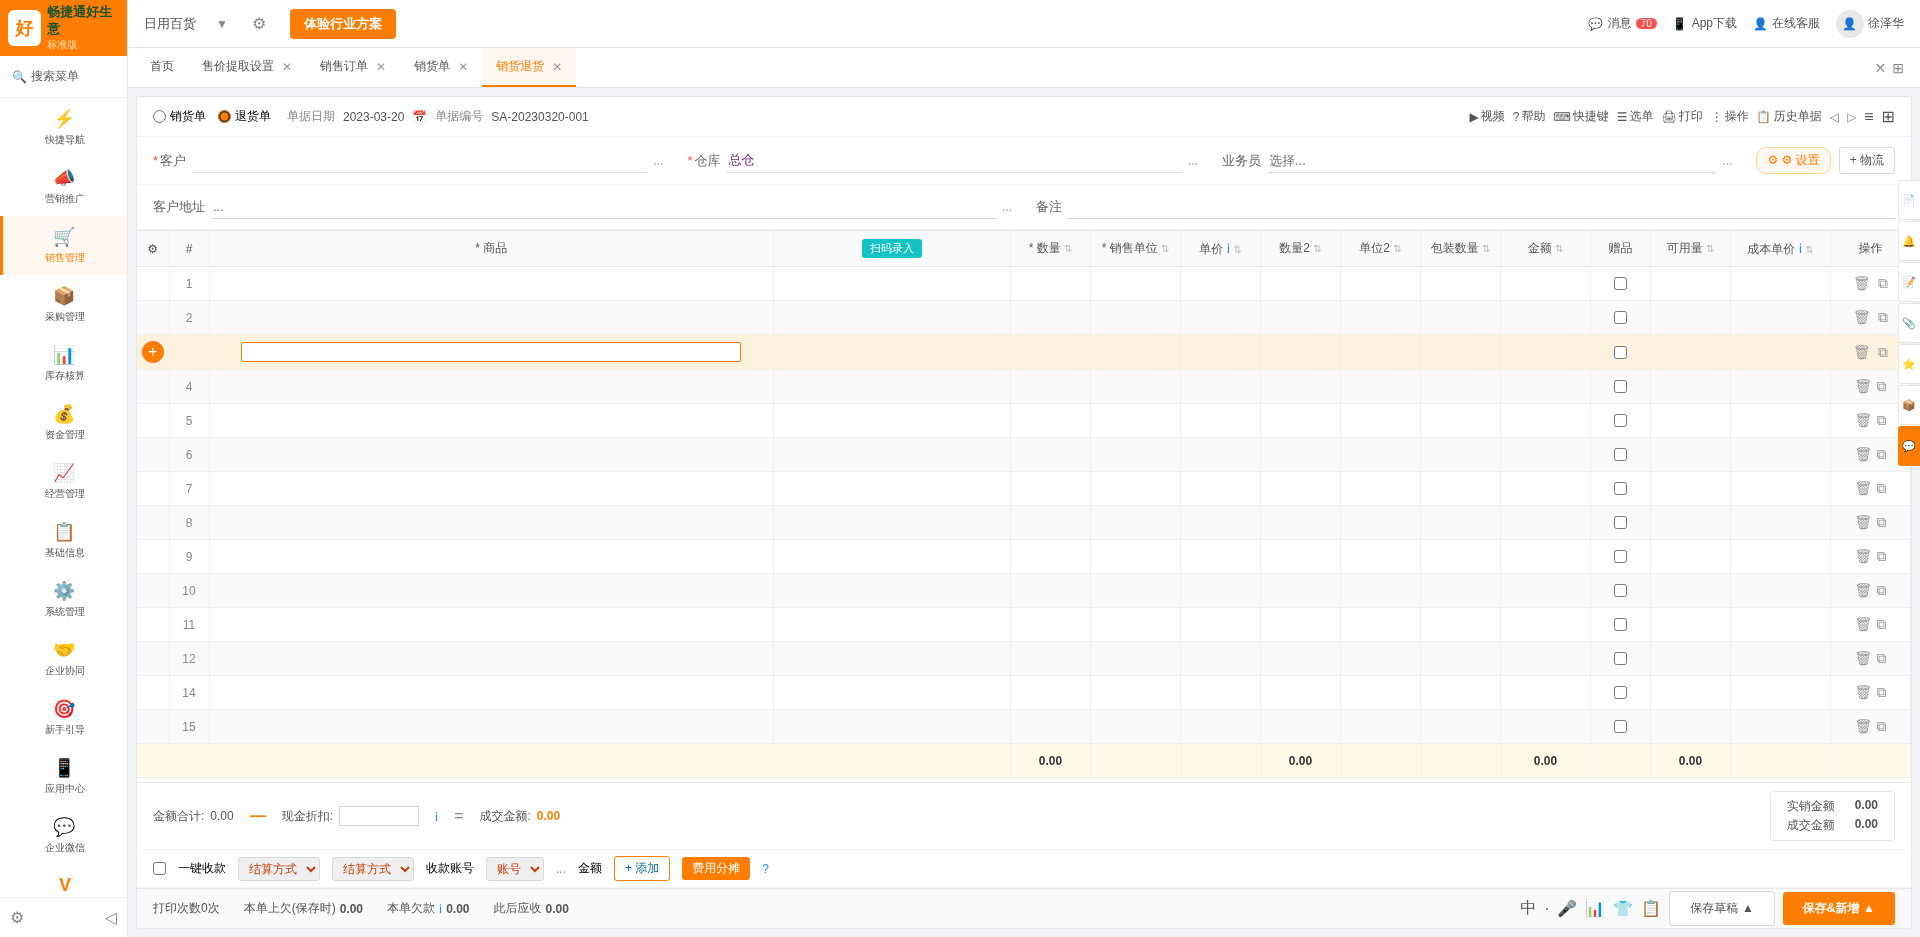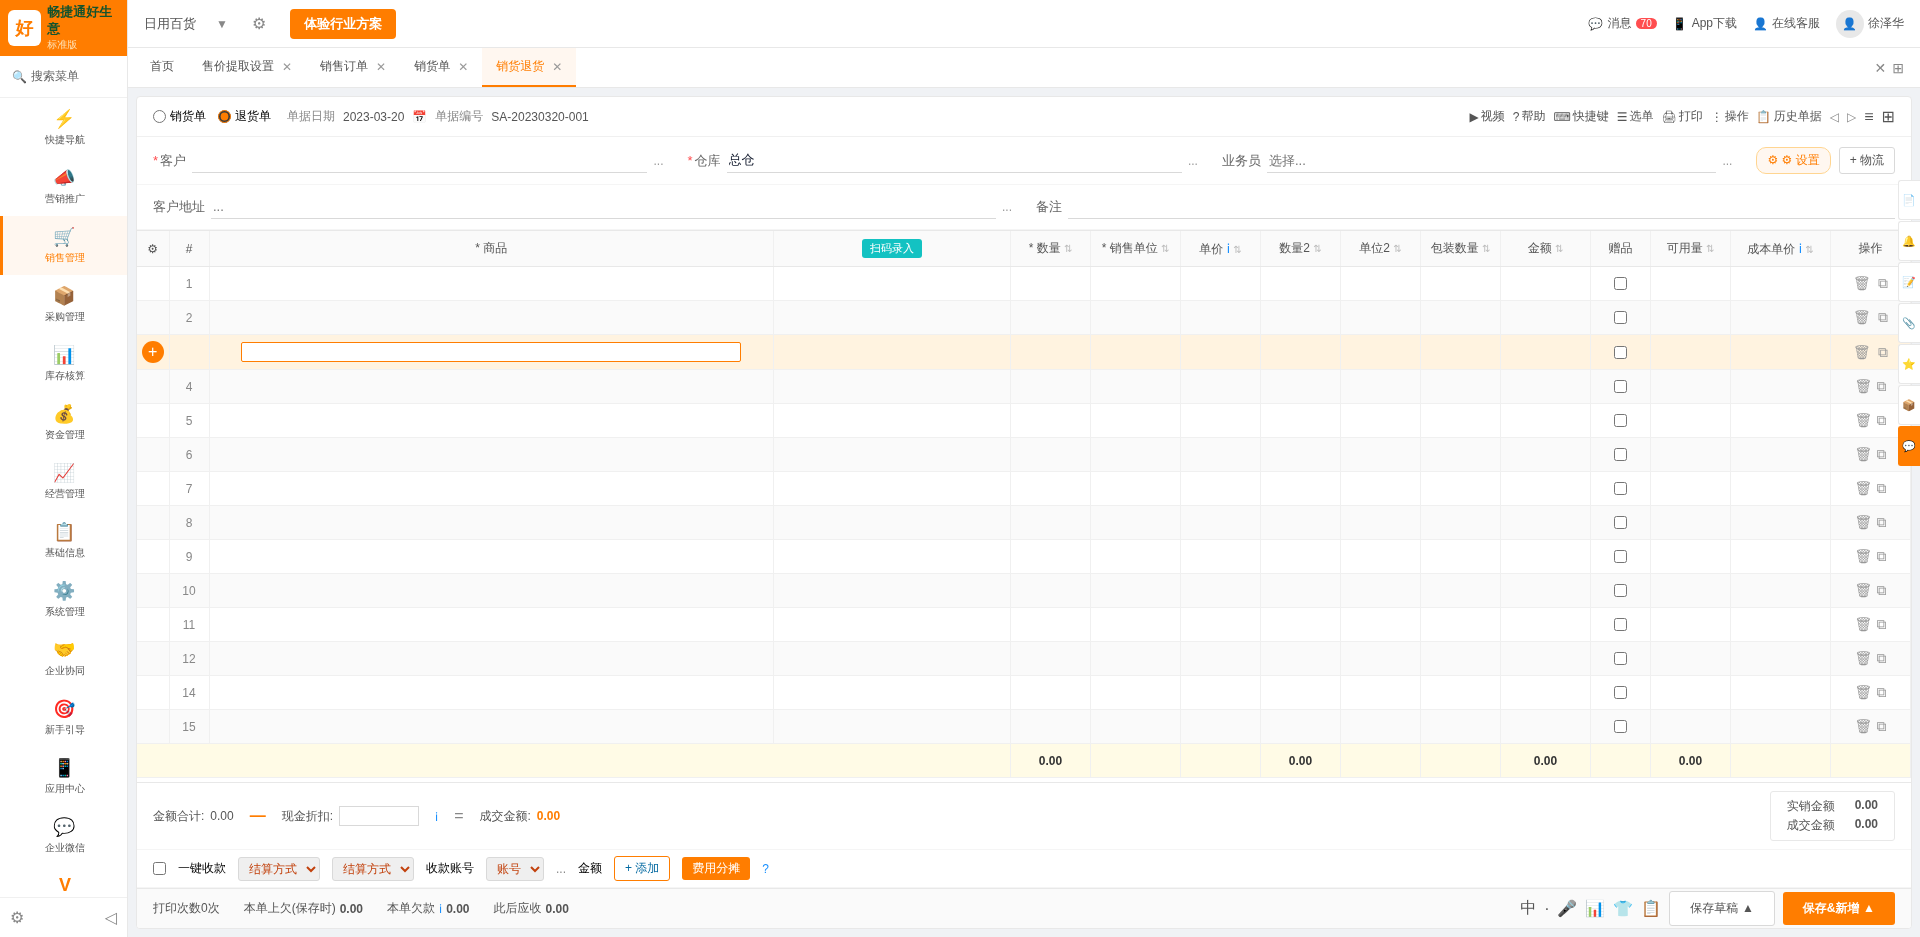--- a/index.html
+++ b/index.html
@@ -191,21 +191,21 @@
     }
     .form-field-label { color: #666; white-space: nowrap; font-size: 13px; }
     .form-field-label.required::before { content: '*'; color: #ff4d4f; margin-right: 2px; }
     .form-field-input {
       flex: 1;
       border: none;
       border-bottom: 1px solid #d9d9d9;
       padding: 4px 2px;
       outline: none;
       font-size: 13px;
-      color: #0f172a;
+      color: #701a75;
       background: transparent;
     }
     .field-dots { color: #999; cursor: pointer; }
 
     
     .form-actions-right {
       display: flex;
       gap: 8px;
     }
     .settings-btn-orange {

